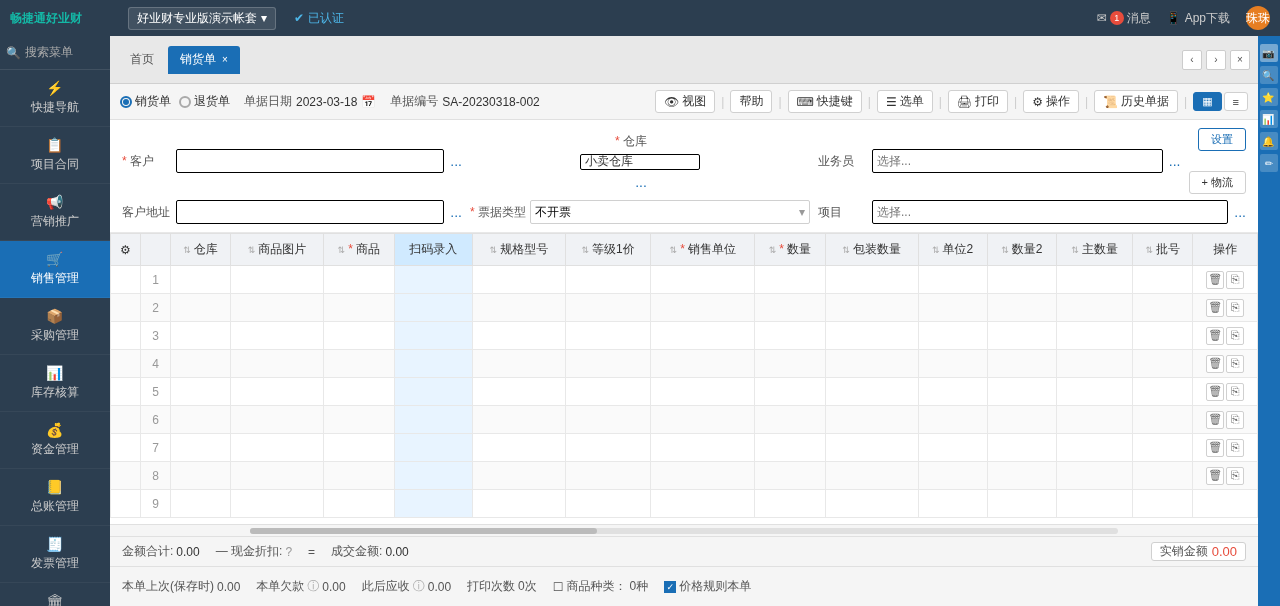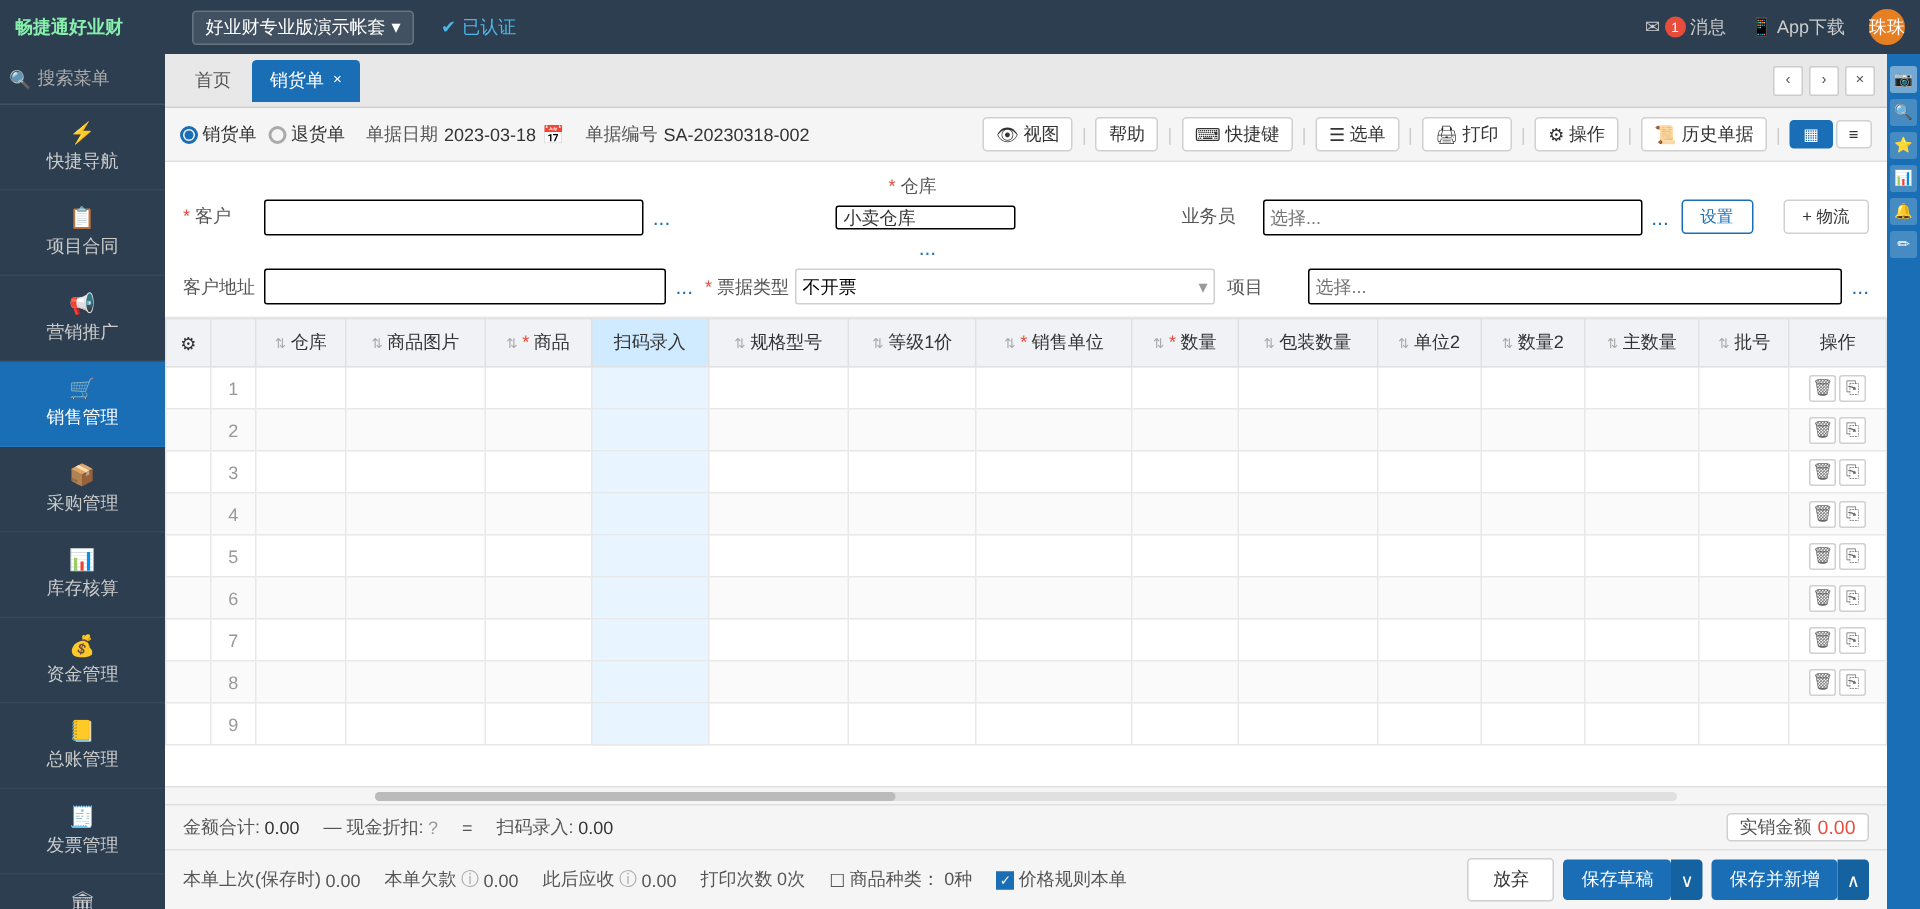--- a/index.html
+++ b/index.html
@@ -9,21 +9,21 @@
     .top-header {
       height: 36px;
       background: #2c3e50;
       display: flex;
       align-items: center;
       padding: 0 10px;
       color: #fff;
       flex-shrink: 0;
     }
     .top-header .logo {
-      color: #86efac;
+      color: #14b8a6;
       font-weight: bold;
       font-size: 13px;
       margin-right: 10px;
     }
     .top-header .app-selector {
       background: rgba(255,255,255,0.1);
       border: 1px solid rgba(255,255,255,0.2);
       color: #fff;
       padding: 2px 8px;
       border-radius: 3px;
@@ -122,21 +122,21 @@
     .content-area {
       flex: 1;
       display: flex;
       flex-direction: column;
       overflow: hidden;
       background: #f0f2f5;
     }
 
     
     .tab-bar {
-      height: 36px;
+      height: 48px;
       background: #e8e8e8;
       display: flex;
       align-items: center;
       padding: 0 8px;
       gap: 2px;
       flex-shrink: 0;
       border-bottom: 1px solid #d0d0d0;
     }
     .tab-item {
       height: 28px;
@@ -270,21 +270,21 @@
     }
     .note-input {
       width: 280px; height: 22px;
       border: 1px solid #d0d0d0; border-radius: 2px;
       padding: 0 4px;
     }
 
     
     .form-actions-right {
       display: flex;
-      flex-direction: row;
+      flex-direction: column;
       gap: 20px;
       margin-left: auto;
       align-items: flex-end;
     }
     .action-btn-blue {
       padding: 3px 12px;
       background: #fff;
       border: 1px solid #1a6eb5;
       color: #1a6eb5;
       border-radius: 3px;
@@ -982,21 +982,21 @@
           <span class="stat-val">0.00</span>
         </div>
         <div class="stat-item">
           <span>— 现金折扣:</span>
           <span class="eq-icon">?</span>
         </div>
         <div class="stat-item">
           <span>=</span>
         </div>
         <div class="stat-item">
-          <span>扫码录入:</span>
+          <span>成交金额:</span>
           <span class="stat-val">0.00</span>
         </div>
         <div style="flex:1;"></div>
         <div class="real-amount-box">
           <span>实销金额</span>
           <span class="real-amount-val">0.00</span>
         </div>
       </div>
 
       <div class="bottom-bar">
@@ -1024,39 +1024,20 @@
               <span>☐</span>
             </span>
             <span>商品种类：</span>
             <span class="stat-val">0种</span>
           </div>
           <div class="checkbox-item">
             <div class="checkbox-box">
               <span class="checkmark">✓</span>
             </div>
             <span>价格规则本单</span>
-          </div>
-        </div>
-        <div class="bottom-buttons">
-          <button class="btn-abandon">放弃</button>
-          <div style="display:flex;">
-            <button class="btn-save-draft">
-              <span>保存草稿</span>
-            </button>
-            <button class="btn-dropdown">
-              <span>∨</span>
-            </button>
-          </div>
-          <div style="display:flex;">
-            <button class="btn-save-new">
-              <span>保存并新增</span>
-            </button>
-            <button class="btn-dropdown">
-              <span>∧</span>
-            </button>
           </div>
         </div>
       </div>
 
     </div>
 
   </div>
 
   <div class="right-panel">
     <div class="right-panel-btn active">📷</div>

